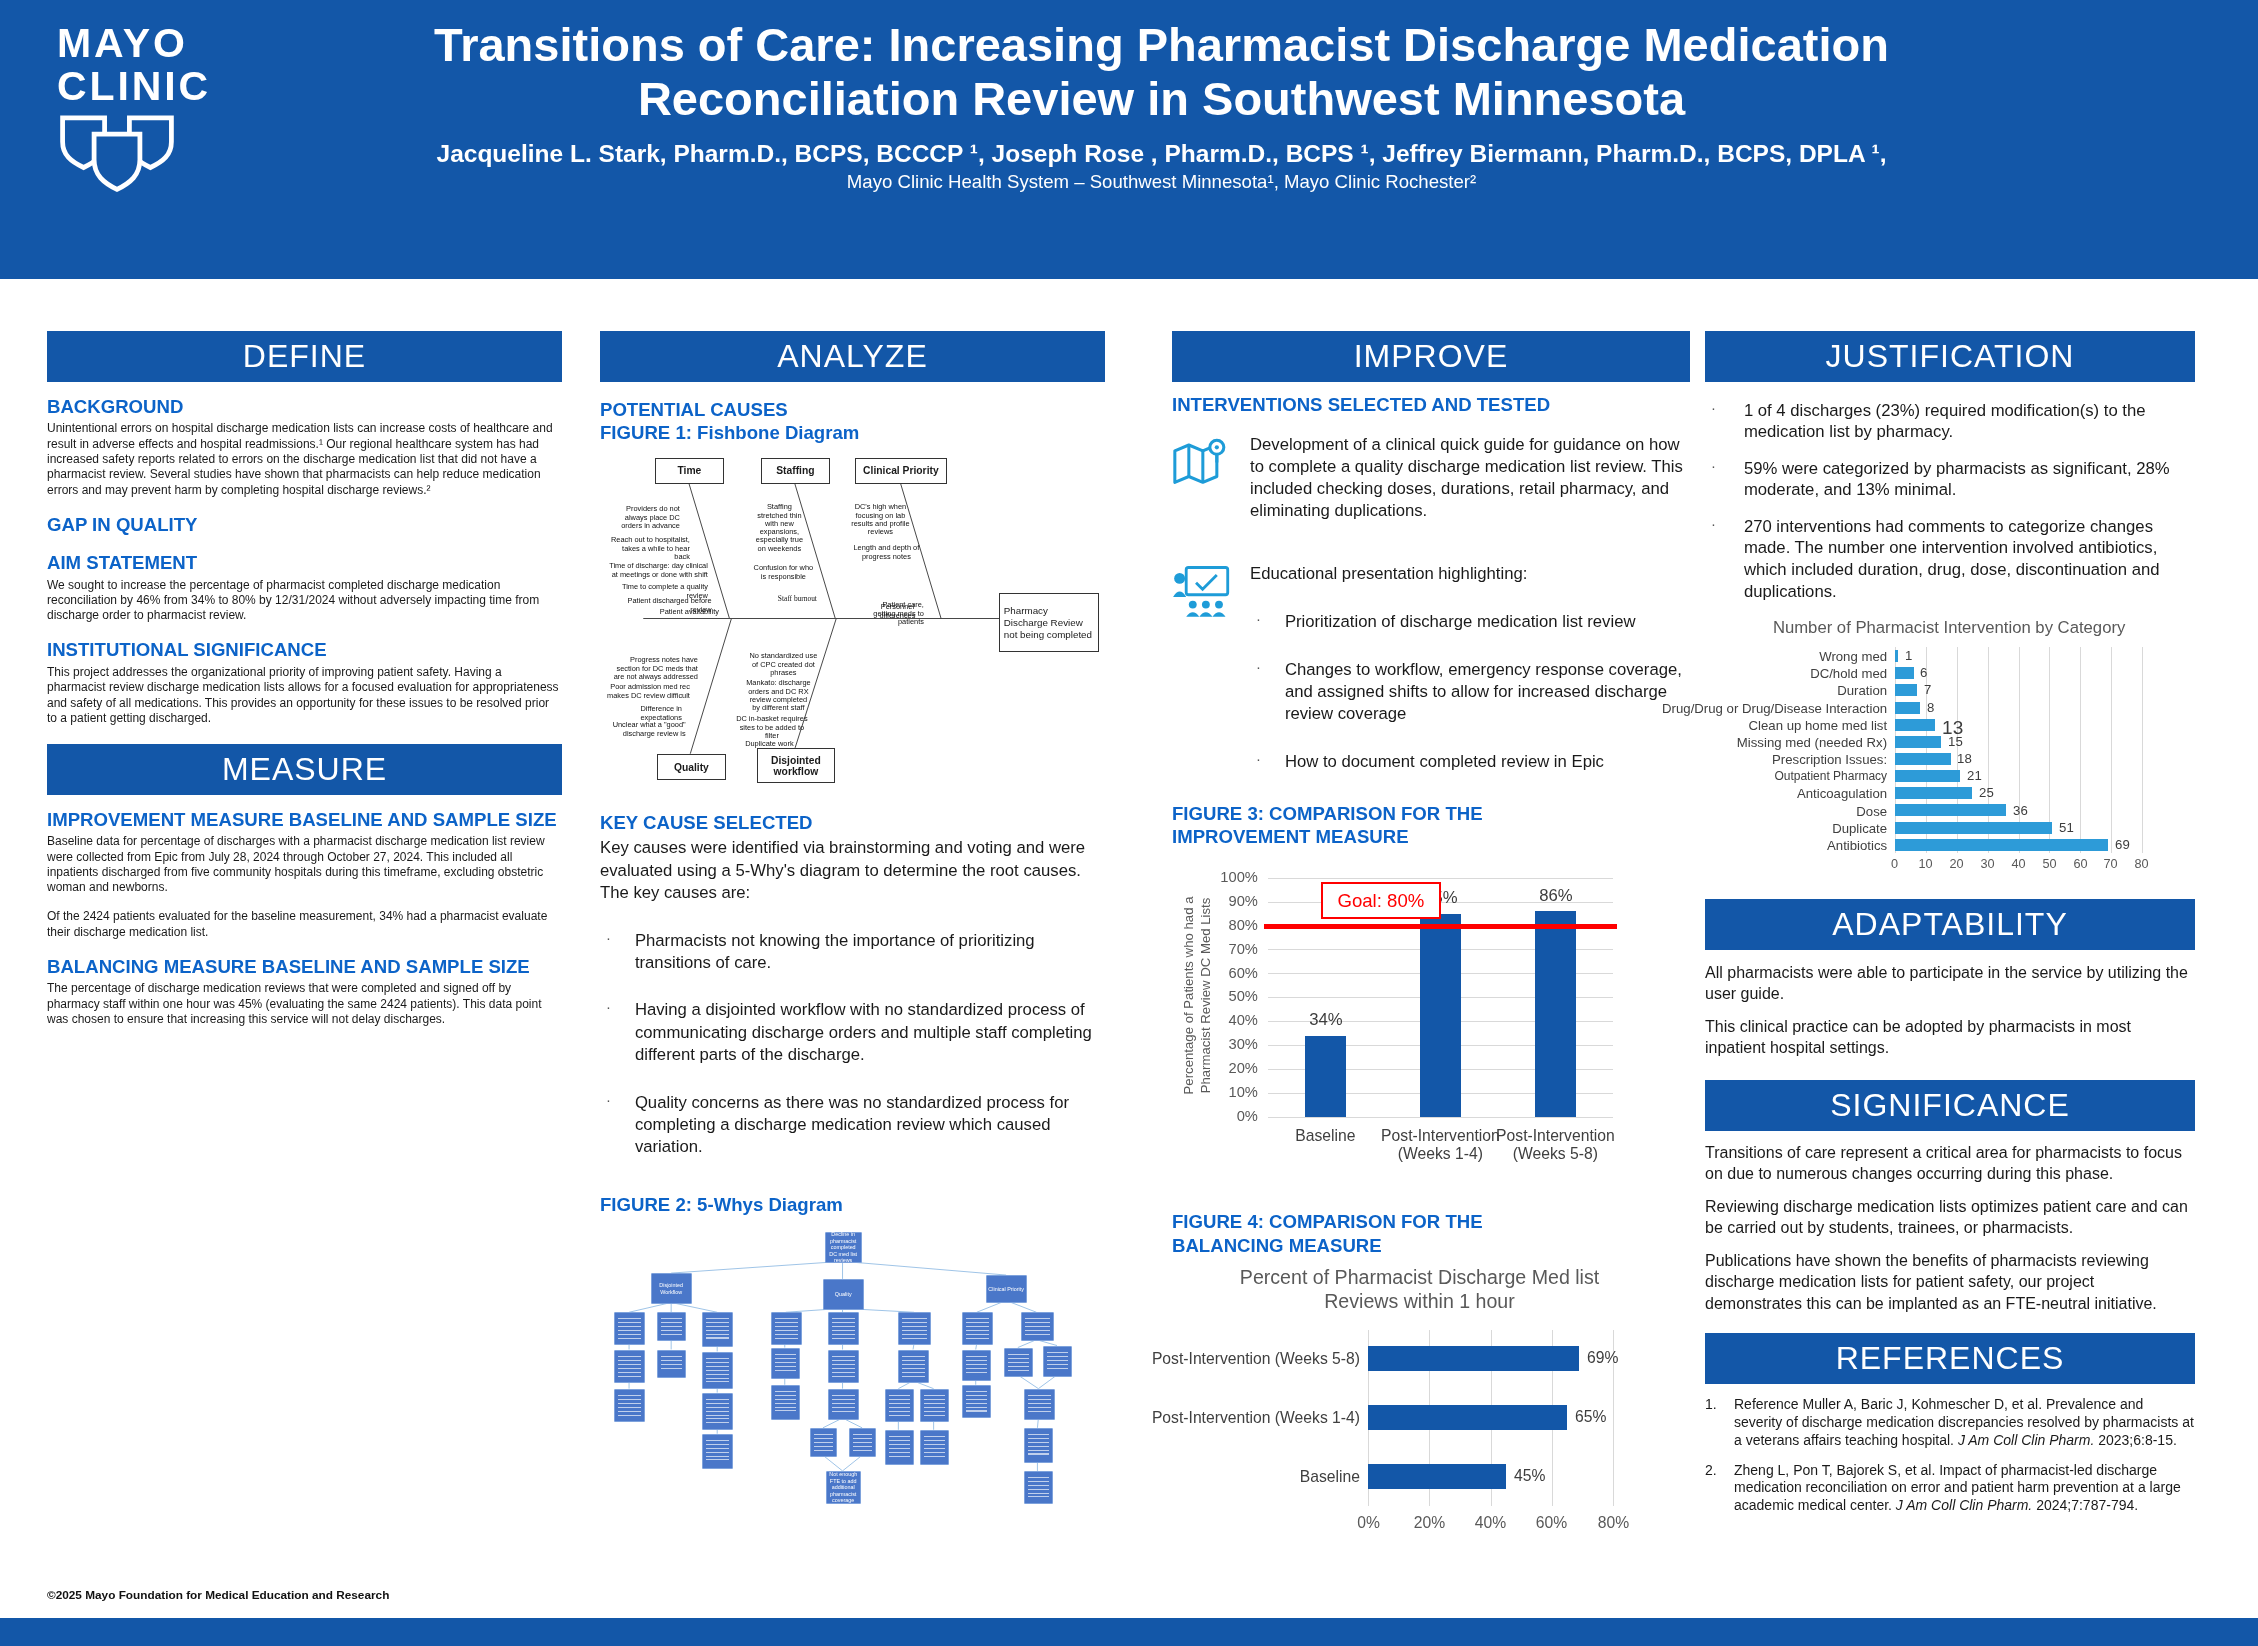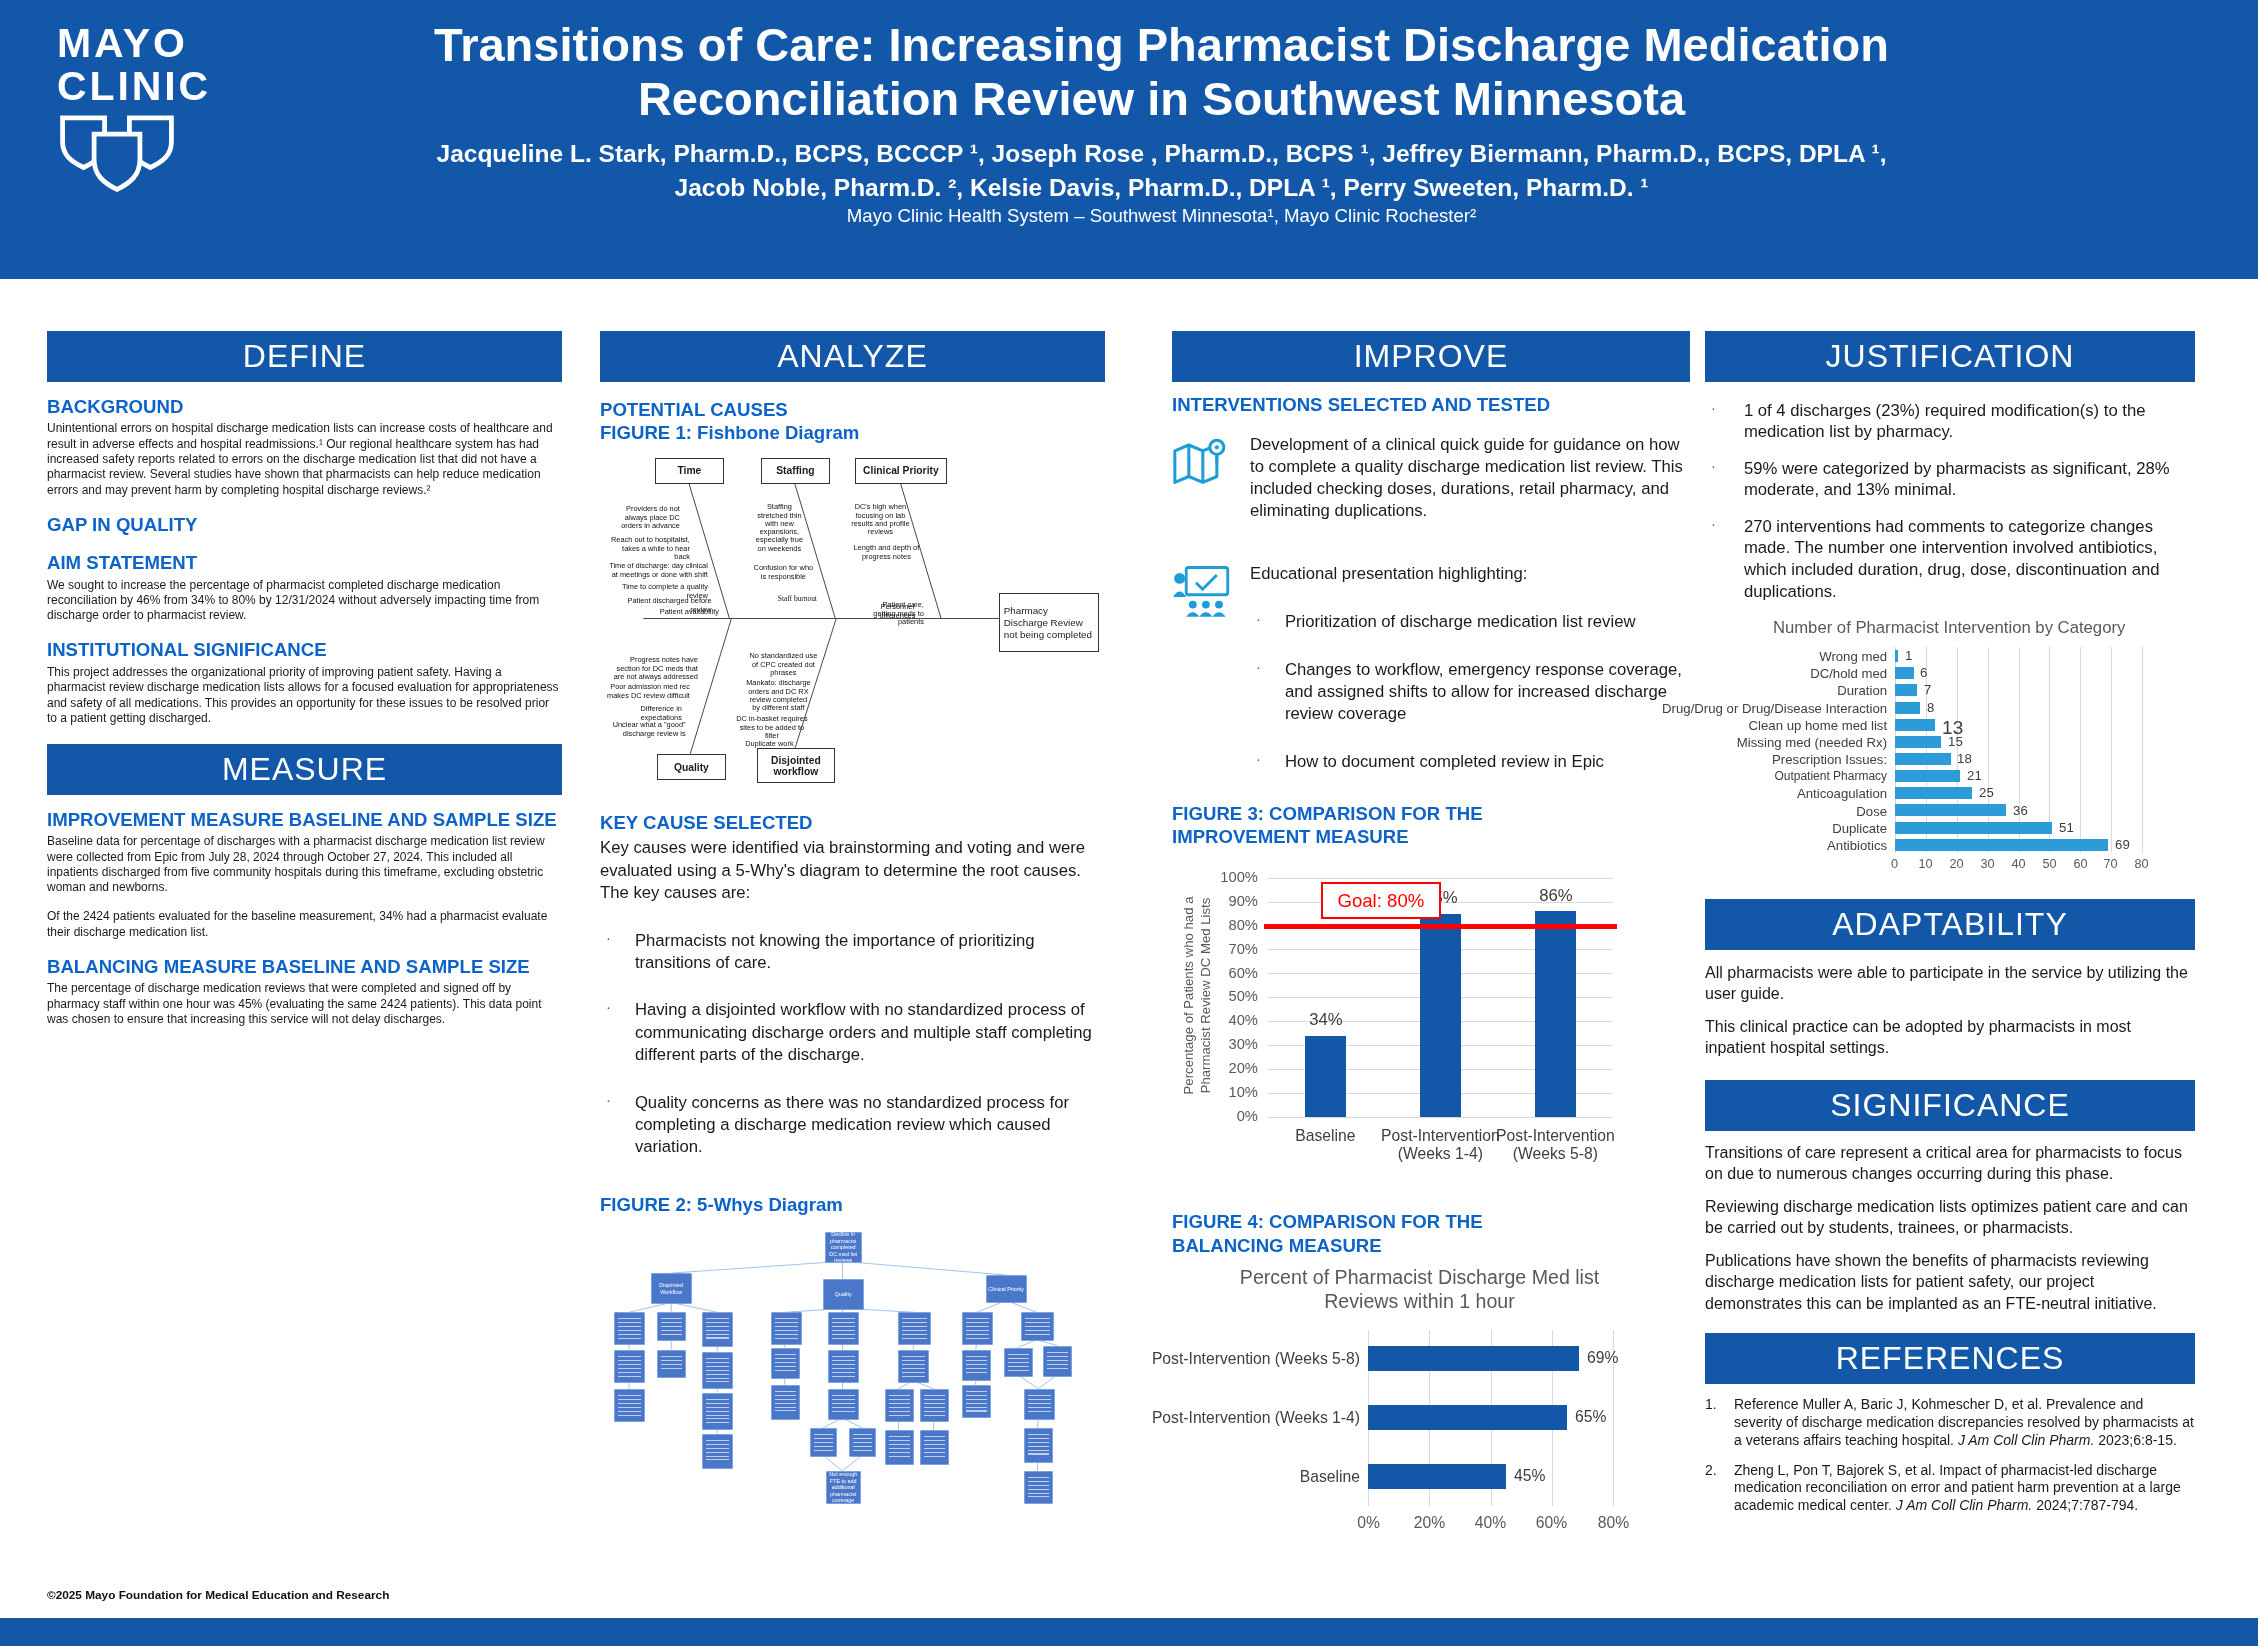--- a/index.html
+++ b/index.html
@@ -101,21 +101,20 @@
             <path d="M36 20 h48 v27 c0 16 -10 24 -24 31 c-14 -7 -24 -15 -24 -31 z" fill="#1357A8"></path>
           </g>
         </svg>
       </div>
     </div>
     <div class="head-text">
       <div class="title-line">Transitions of Care: Increasing Pharmacist Discharge Medication</div>
       <div class="title-line">Reconciliation Review in Southwest Minnesota</div>
       <div class="authors-block">
         <div class="authors-line">Jacqueline L. Stark, Pharm.D., BCPS, BCCCP ¹, Joseph Rose , Pharm.D., BCPS ¹, Jeffrey Biermann, Pharm.D., BCPS, DPLA ¹,</div>
-        <div class="authors-line">Jacob Noble, Pharm.D. ², Kelsie Davis, Pharm.D., DPLA ¹, Perry Sweeten, Pharm.D. ¹</div>
         <div class="affil-line">Mayo Clinic Health System – Southwest Minnesota¹, Mayo Clinic Rochester²</div>
       </div>
     </div>
   </div>
 
   <div class="col col1">
     <div class="sec-bar">DEFINE</div>
     <div class="subhead" style="margin-top:13.7px">BACKGROUND</div>
     <div class="body-txt">Unintentional errors on hospital discharge medication lists can increase costs of healthcare and result in adverse effects and hospital readmissions.¹ Our regional healthcare system has had increased safety reports related to errors on the discharge medication list that did not have a pharmacist review. Several studies have shown that pharmacists can help reduce medication errors and may prevent harm by completing hospital discharge reviews.²</div>
     <div class="subhead">GAP IN QUALITY</div>

